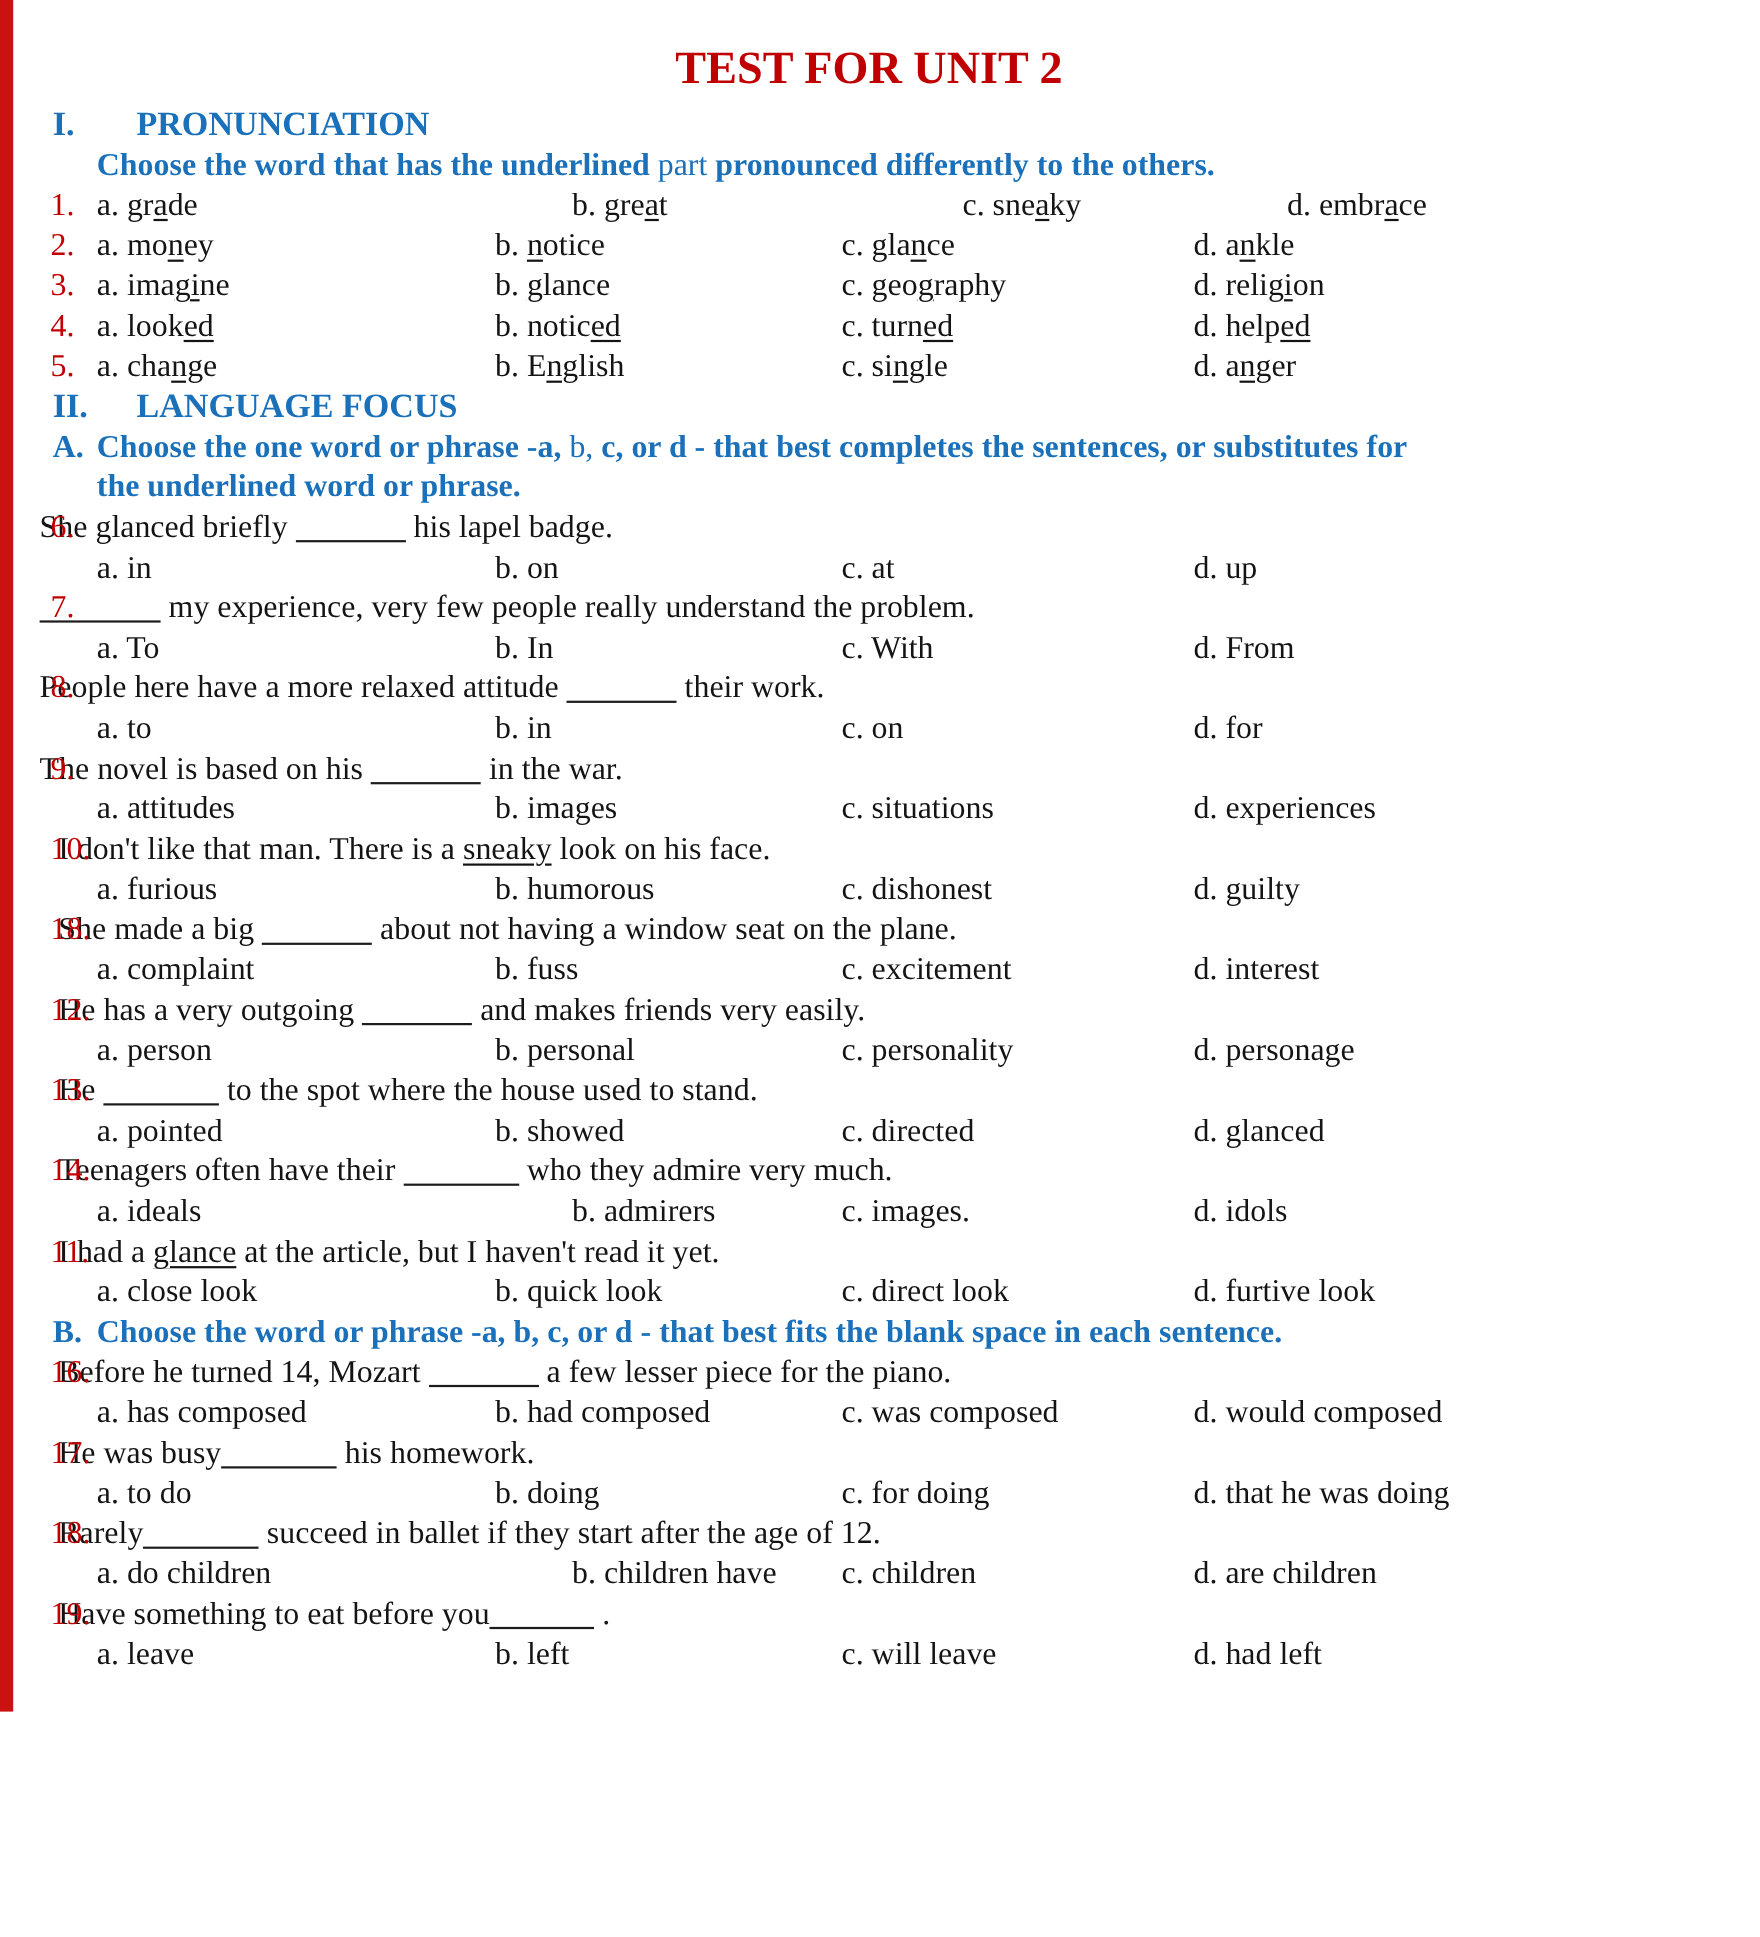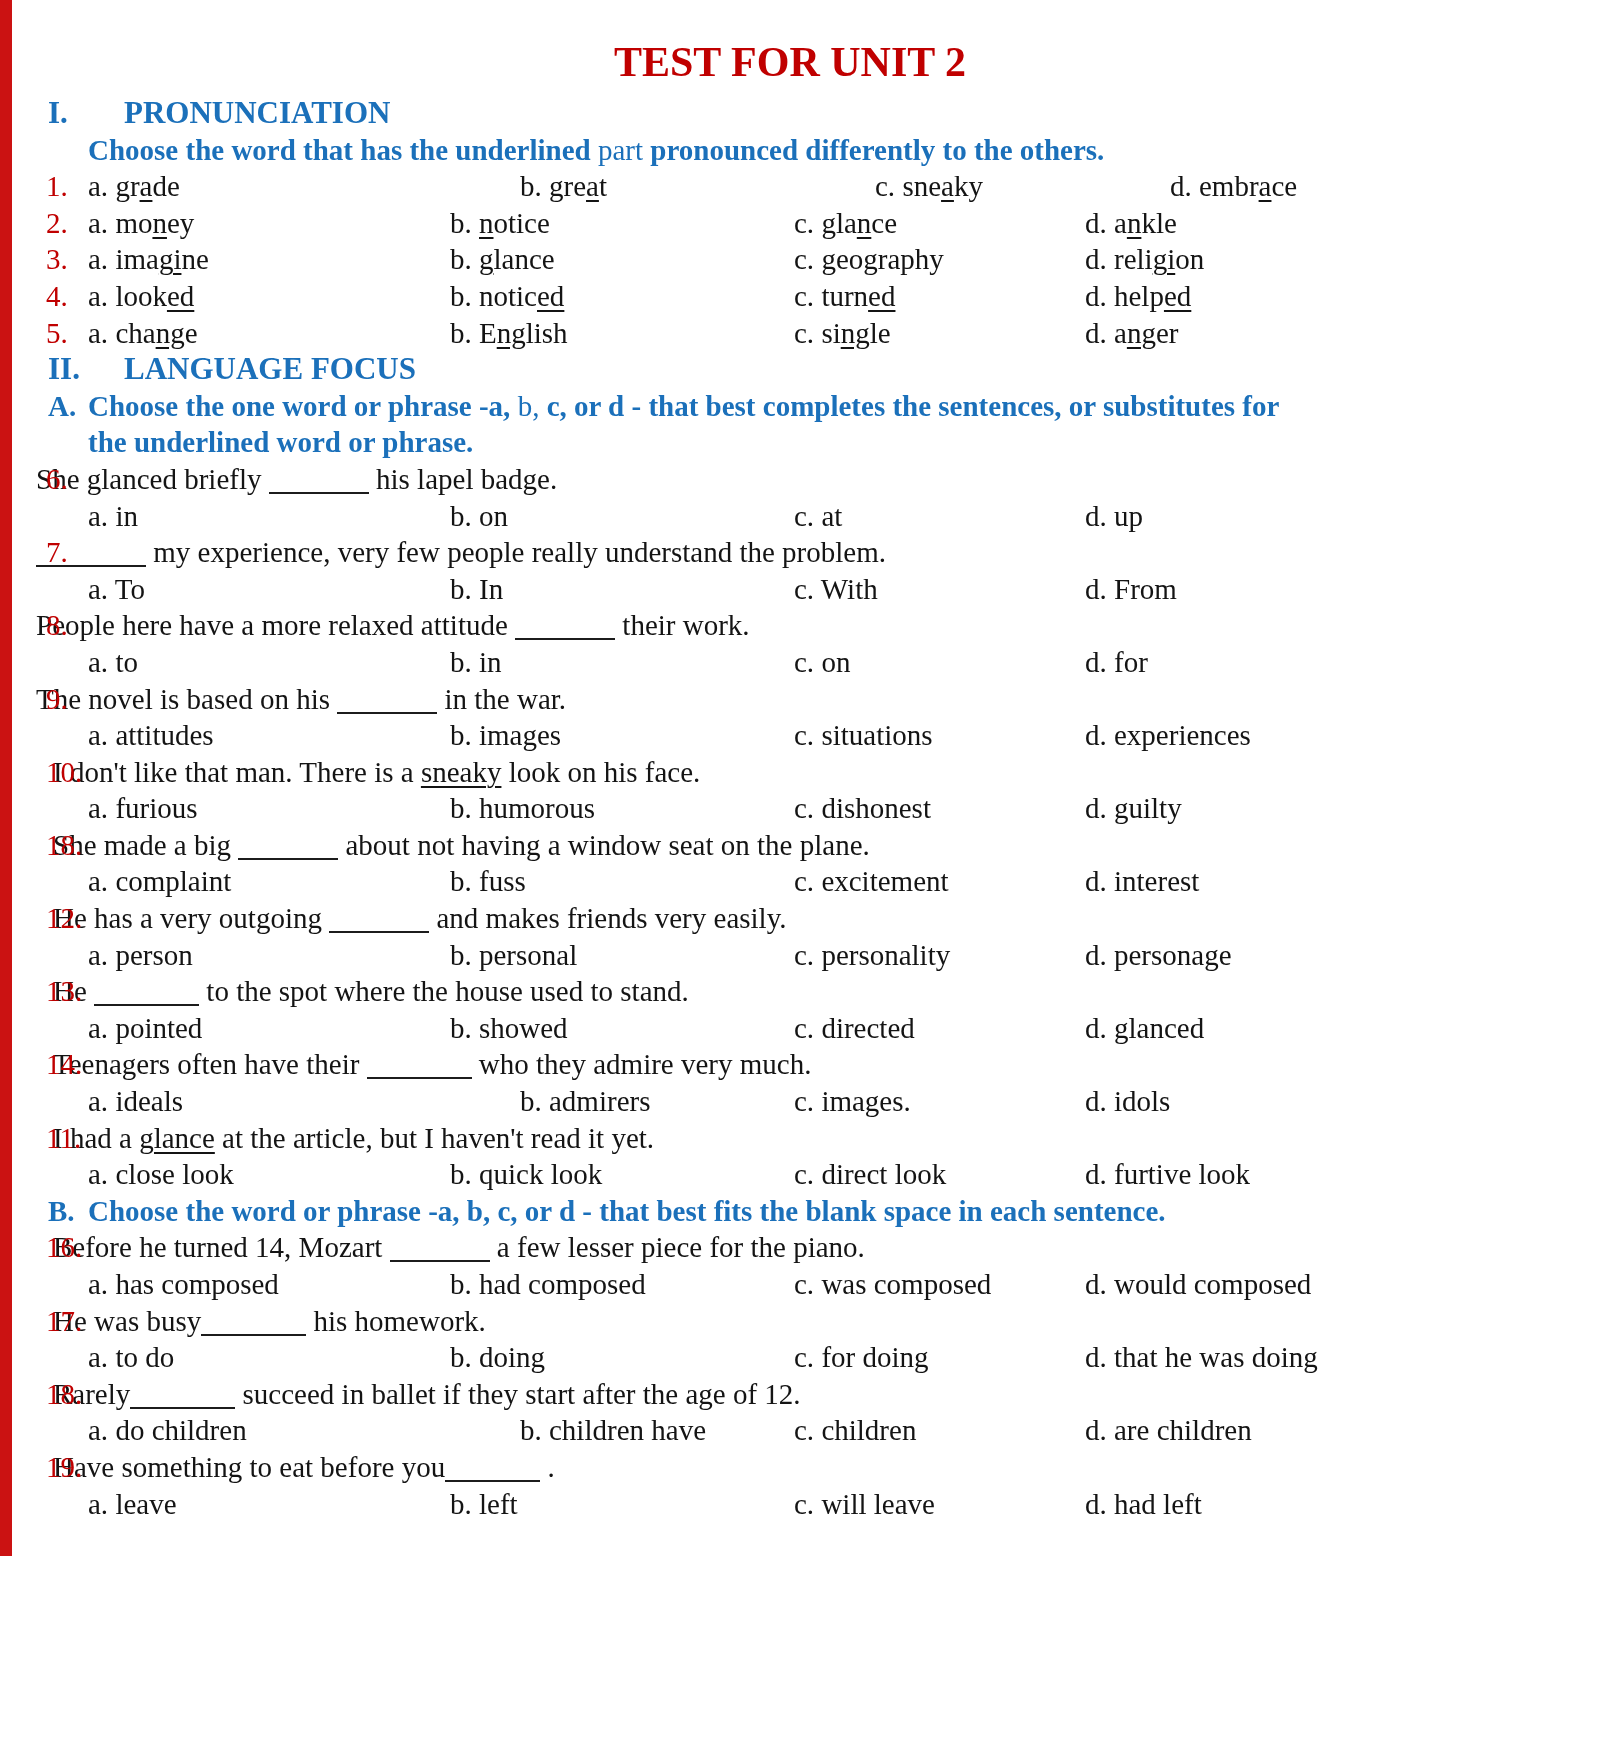--- a/index.html
+++ b/index.html
@@ -16,21 +16,21 @@
   .hnum{position:absolute;left:48px;}
   .htxt{position:absolute;left:124px;}
   .instr{color:var(--blue);font-weight:700;padding-left:88px;}
   .instr .reg{font-weight:400;margin-top:48px;}
   .abletter{position:absolute;left:48px;color:var(--blue);font-weight:700;}
   .qnum{position:absolute;left:46px;color:var(--red);}
   .stem{display:inline-block;}
   .stem.s{padding-left:36px;}
   .stem.d{padding-left:53px;}
   .opt{position:absolute;}
-  .o1{left:88px}.o2{left:450px}.o3{left:794px}.o4{left:1085px}
+  .o1{left:88px}.o2{left:450px}.o3{left:765px}.o4{left:1085px}
   .opts.wide .o2{left:520px}.opts.wide .o3{left:875px}.opts.wide .o4{left:1170px}
   .opts.b520 .o2{left:520px}
   .u{text-decoration:underline;text-underline-offset:4px;text-decoration-thickness:1.6px;}
   .blank{display:inline-block;height:14px;border-bottom:2.4px solid #1c1c1c;transform:translateY(5px);}
 </style>
 </head>
 <body>
 
 <div class="page">
   <div class="redbar"></div>

